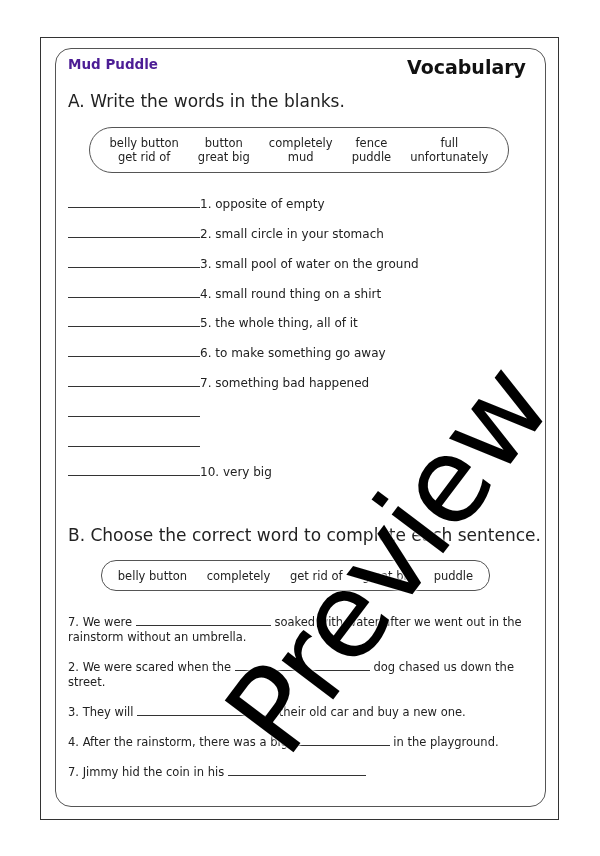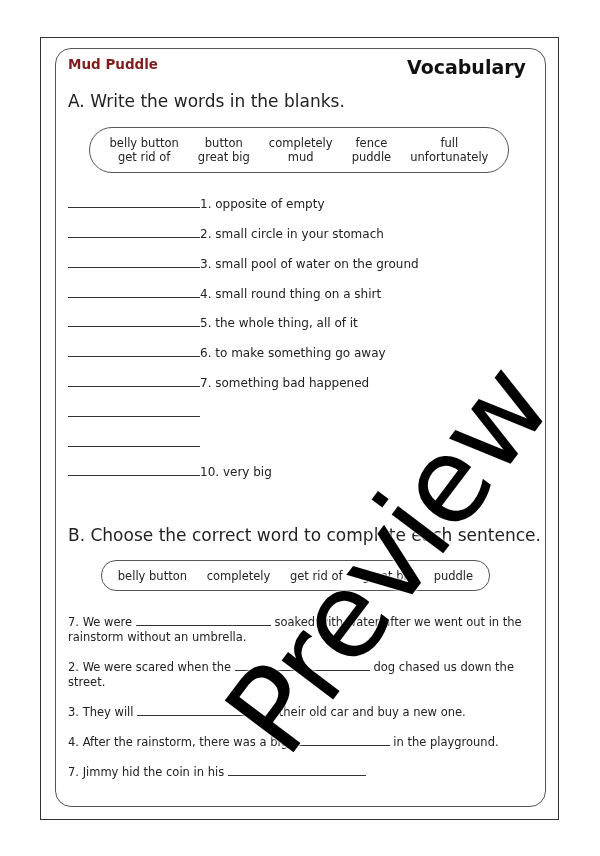--- a/index.html
+++ b/index.html
@@ -2,21 +2,21 @@
 <html><head>
 <meta charset="utf-8">
 <style>
   html, body { margin: 0; padding: 0; background: #ffffff; }
   body { width: 600px; height: 856px; position: relative; overflow: hidden;
          font-family: "DejaVu Sans", sans-serif; color: #222; }
   .outer-frame { position: absolute; left: 40px; top: 37px; width: 519px; height: 783px;
                  border: 1px solid #333; box-sizing: border-box; }
   .inner-box { position: absolute; left: 55px; top: 48px; width: 491px; height: 759px;
                border: 1.2px solid #555; border-radius: 16px; box-sizing: border-box; }
-  .title-left { position: absolute; left: 68px; top: 56px; font-size: 13.5px; font-weight: bold; color: #7f1d1d; }
+  .title-left { position: absolute; left: 68px; top: 56px; font-size: 13.5px; font-weight: bold; color: #4c1d95; }
   .title-right { position: absolute; right: 74px; top: 56px; font-size: 19px; font-weight: bold; color: #111; }
   .instr { position: absolute; left: 68px; font-size: 17px; color: #222; }
   .bank-a { position: absolute; left: 89px; top: 127px; width: 420px; height: 46px;
             border: 1.2px solid #555; border-radius: 23px; box-sizing: border-box;
             display: flex; justify-content: space-around; align-items: center; padding: 0 10px; }
   .bank-col { display: flex; flex-direction: column; align-items: center; font-size: 11.5px; line-height: 14px; color: #222; }
   .row { position: absolute; left: 68px; font-size: 12px; color: #222; white-space: nowrap; }
   .blank { display: inline-block; border-bottom: 1px solid #333; vertical-align: baseline; height: 11px; }
   .bank-b { position: absolute; left: 101px; top: 560px; width: 389px; height: 31px;
             border: 1.2px solid #555; border-radius: 15px; box-sizing: border-box;

